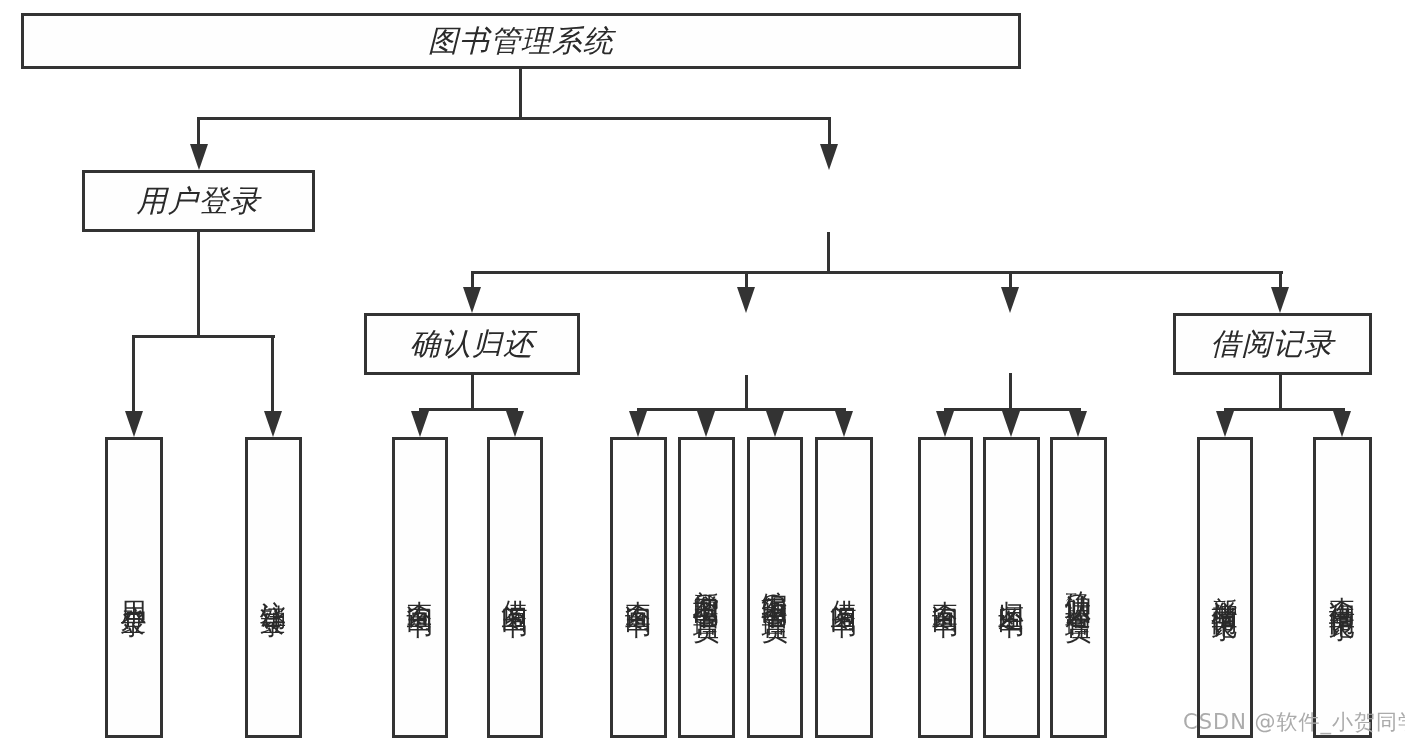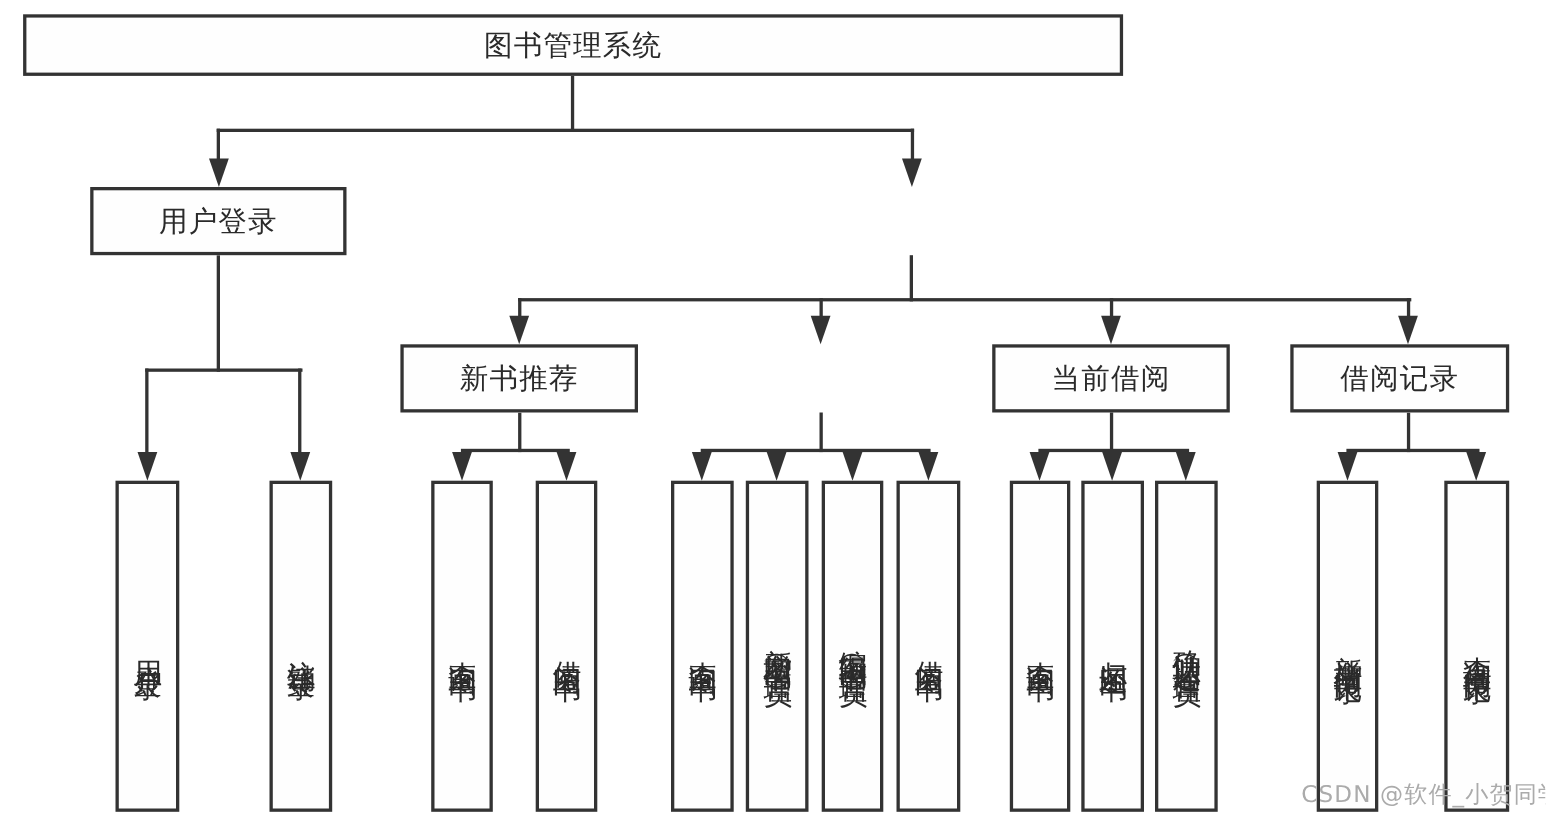--- a/index.html
+++ b/index.html
@@ -6,21 +6,21 @@
   .stage {
     position:relative; width:1405px; height:747px; background:#ffffff;
     font-family:"DejaVu Sans","Liberation Sans",sans-serif;
     overflow:hidden;
   }
   .box {
     position:absolute; background:#fefefe; border:3px solid #333333;
     box-sizing:border-box; display:flex; align-items:center; justify-content:center;
     color:#2a2a2a;
   }
-  .box.h .label { font-size:26px; letter-spacing:1px; white-space:nowrap; }
+  .box.h .label { font-size:30px; letter-spacing:1px; white-space:nowrap;font-style:italic; }
   .box.v { top:437px; height:301px; }
   .box.v .label {
     writing-mode:vertical-rl; font-size:26px; line-height:1;
     letter-spacing:4px; white-space:nowrap;
   }
   .vline { position:absolute; width:3px; background:#333333; }
   .hline { position:absolute; height:3px; background:#333333; }
   .arr {
     position:absolute; width:0; height:0;
     border-left:9px solid transparent; border-right:9px solid transparent;
@@ -86,24 +86,21 @@
 
   <div class="box h" style="left:21px;top:13px;width:1000px;height:56px">
     <span class="label">图书管理系统</span>
   </div>
 
   <div class="box h" style="left:82px;top:170px;width:233px;height:62px">
     <span class="label">用户登录</span>
   </div>
 
   <div class="box h" style="left:364px;top:313px;width:216px;height:62px">
-    <span class="label">新书推荐</span>
-  </div>
-  <div class="box h" style="left:902px;top:313px;width:216px;height:62px">
-    <span class="label">当前借阅</span>
+    <span class="label">确认归还</span>
   </div>
   <div class="box h" style="left:1173px;top:313px;width:199px;height:62px">
     <span class="label">借阅记录</span>
   </div>
 
   <div class="box v" style="left:105px;width:58px">
     <span class="label">用户登录</span>
   </div>
   <div class="box v" style="left:245px;width:57px">
     <span class="label">注销登录</span>

